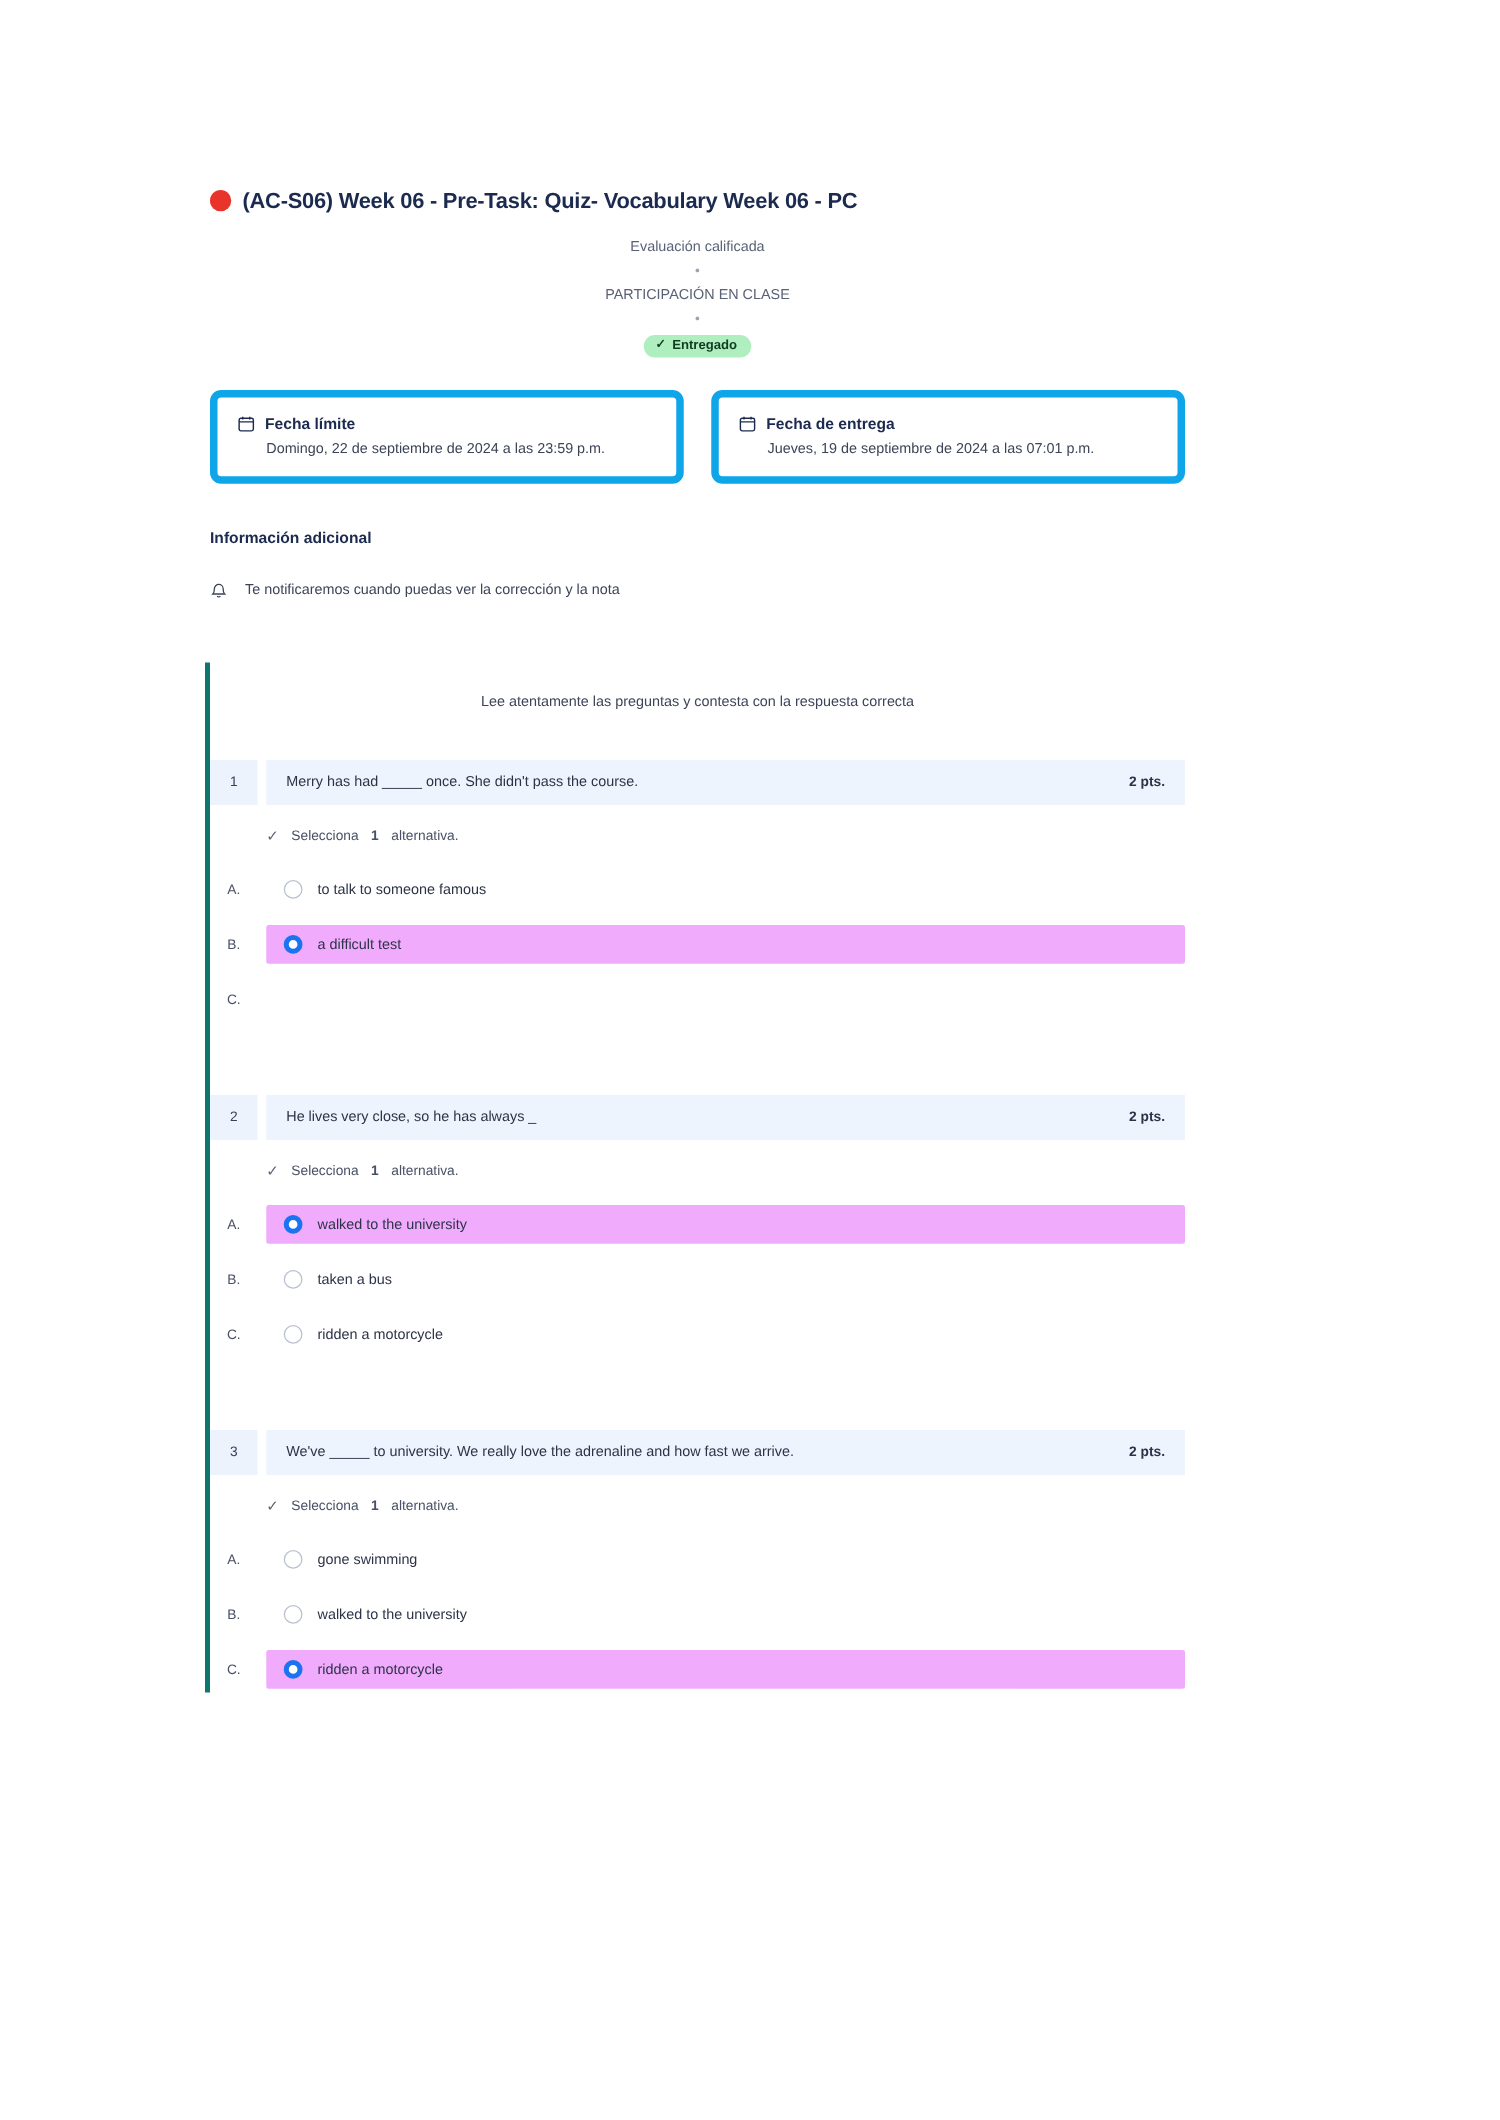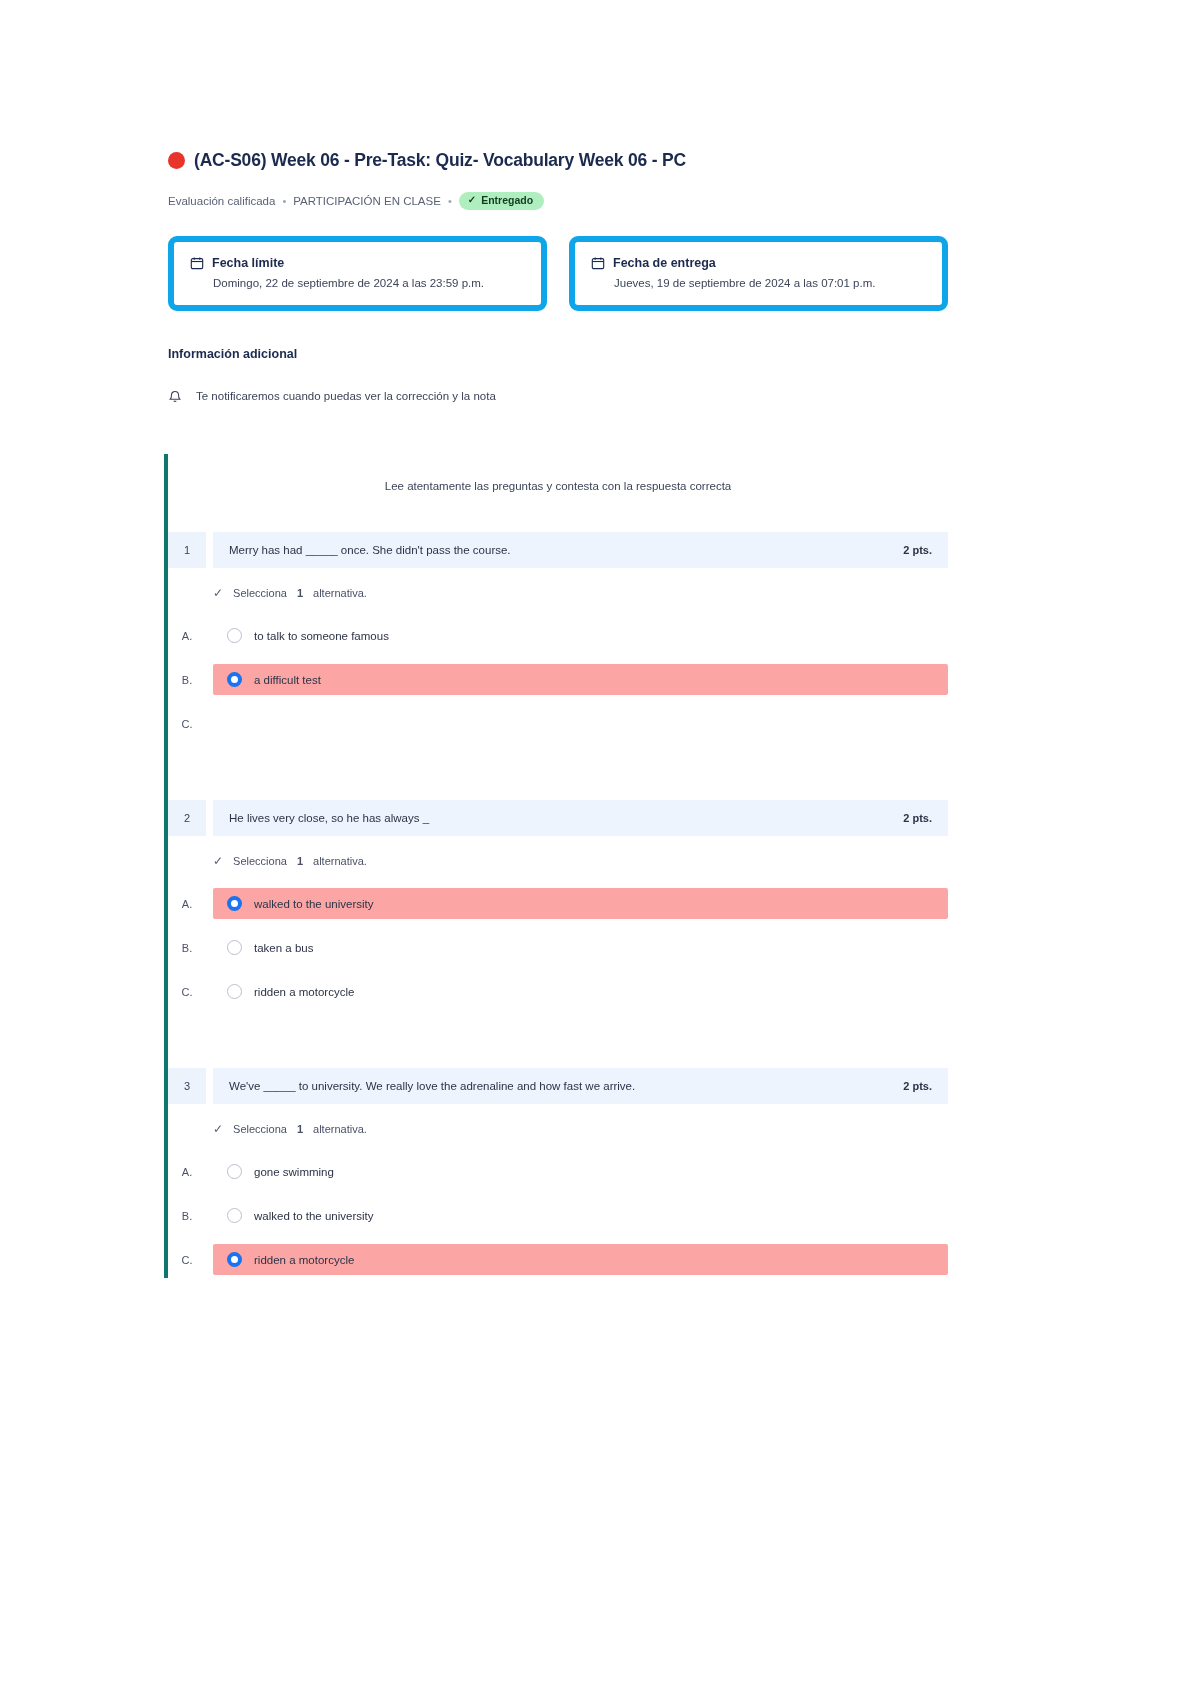--- a/index.html
+++ b/index.html
@@ -46,20 +46,21 @@
     color: #1b2a4e;
     white-space: nowrap;
   }
   .meta-row {
     display: flex;
     align-items: center;
     gap: 7px;
     font-size: 11.5px;
     color: #5a6276;
     margin-bottom: 26px;
+    flex-direction: column;
   }
   .meta-sep { color: #9aa2b4; font-size: 11px; }
   .badge {
     display: inline-flex;
     align-items: center;
     gap: 5px;
     background: #aeeebf;
     color: #123c22;
     border-radius: 11px;
     padding: 3px 11px 4px 9px;
@@ -176,21 +177,21 @@
   }
   .hint-check { color: #5a6276; font-size: 12px; }
   .q-select-hint b { font-weight: bold; }
 
   .option-row {
     display: flex;
     align-items: center;
     min-height: 36px;
     margin-top: 8px;
   }
-  .option-row.selected .opt-body { background: #fca5a5; }
+  .option-row.selected .opt-body { background: #f0abfc; }
   .opt-letter {
     width: 38px;
     flex: 0 0 38px;
     text-align: center;
     font-size: 11px;
     color: #4a5166;
   }
   .opt-body {
     flex: 1 1 auto;
     display: flex;

